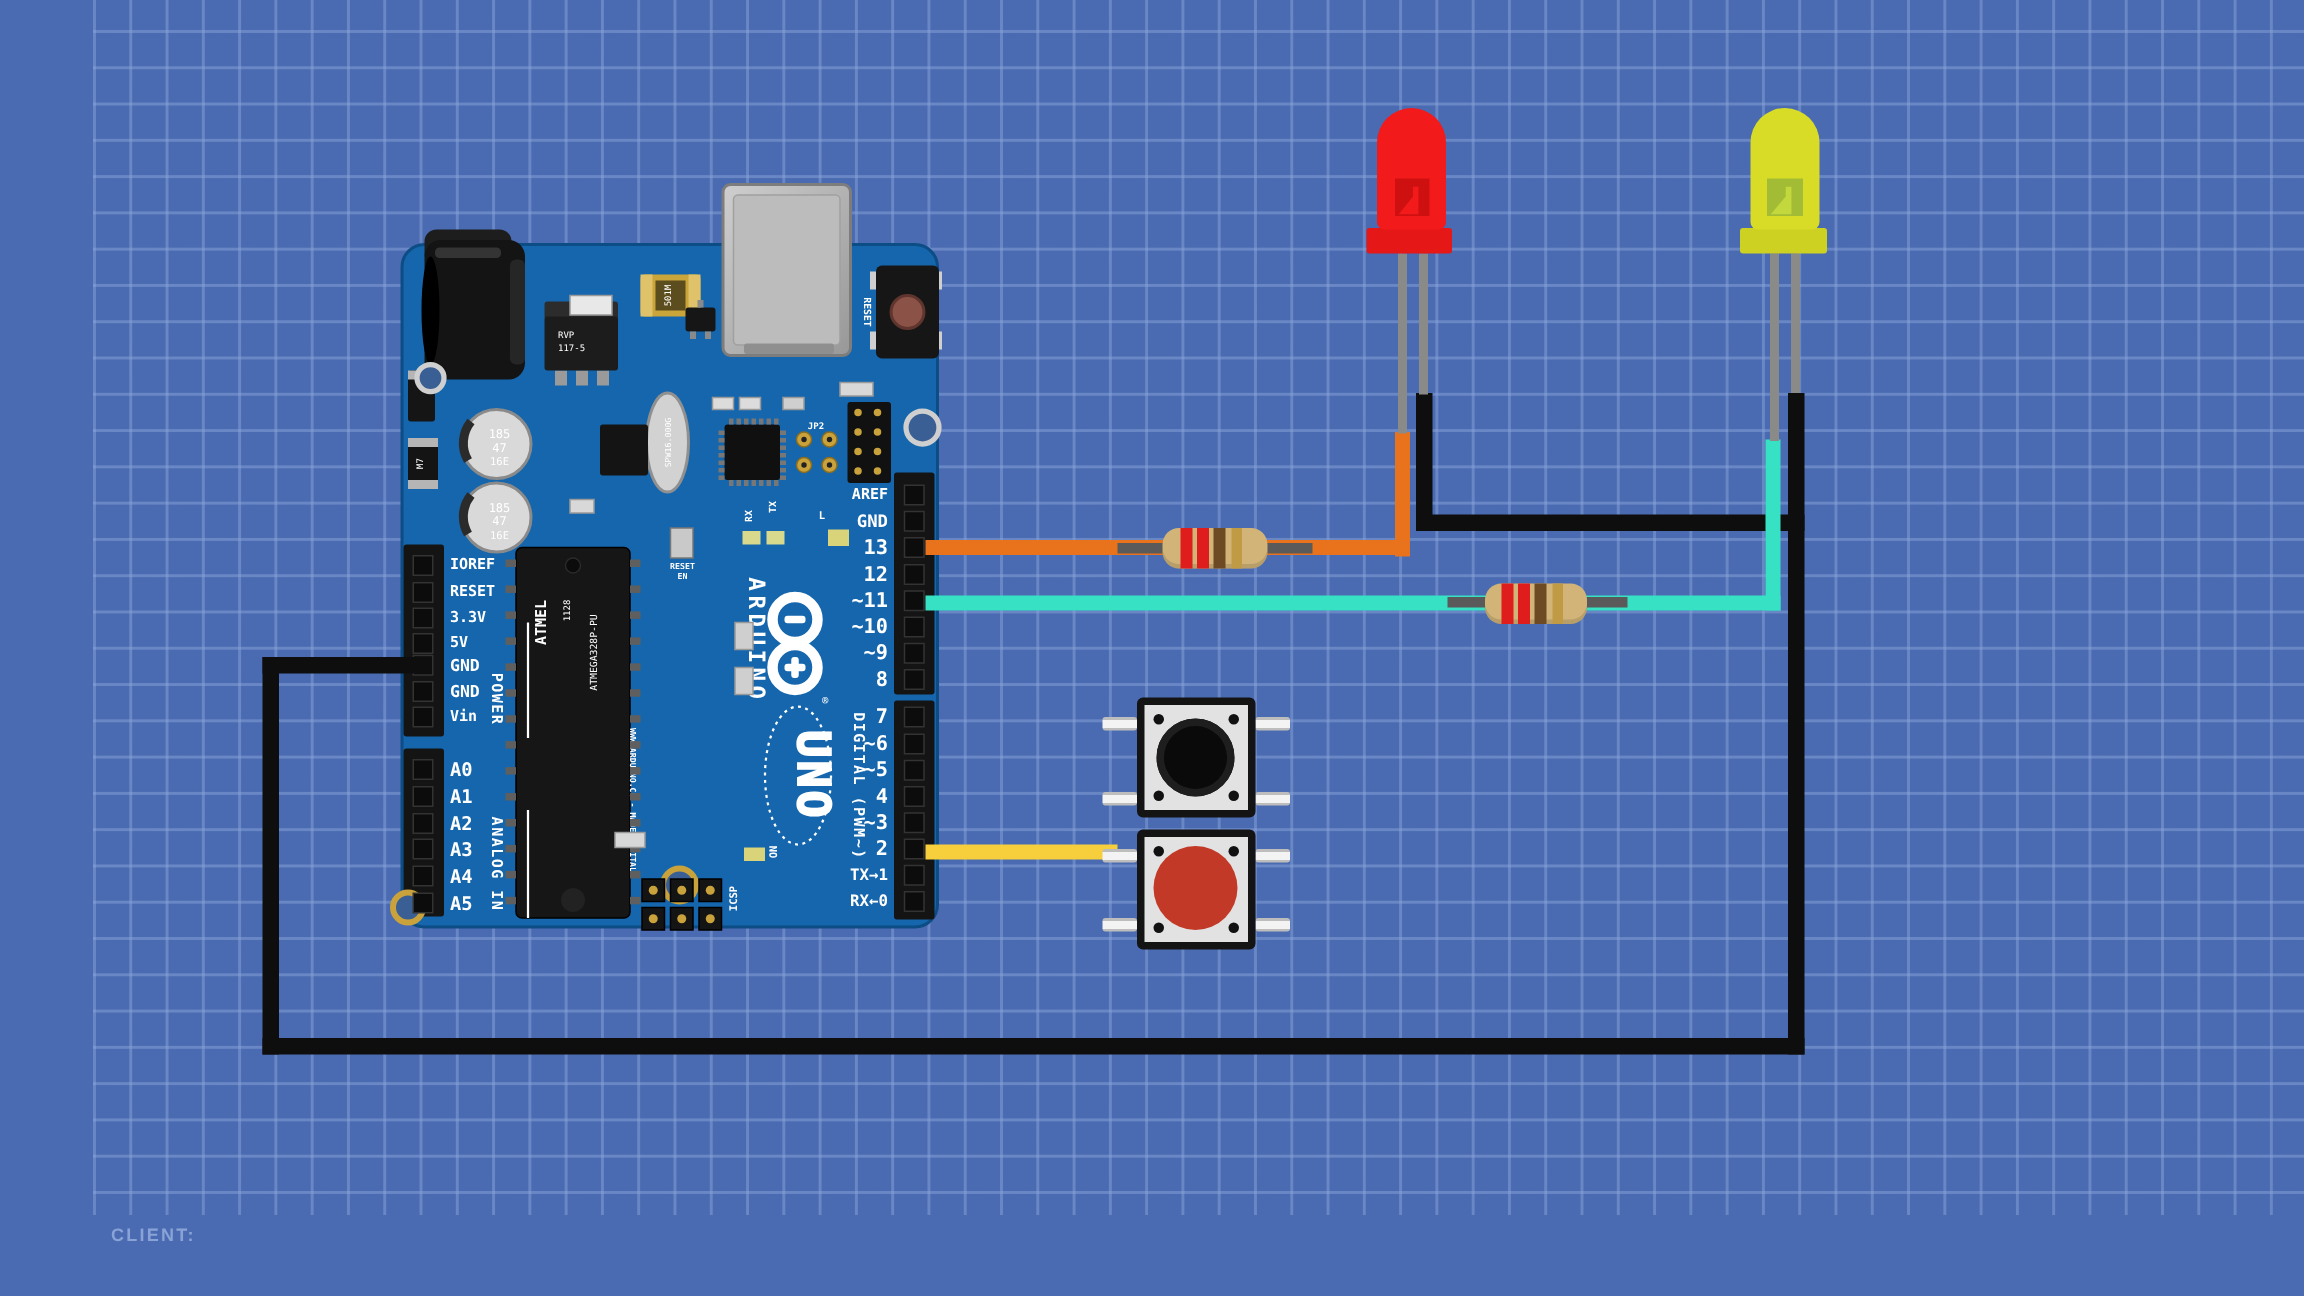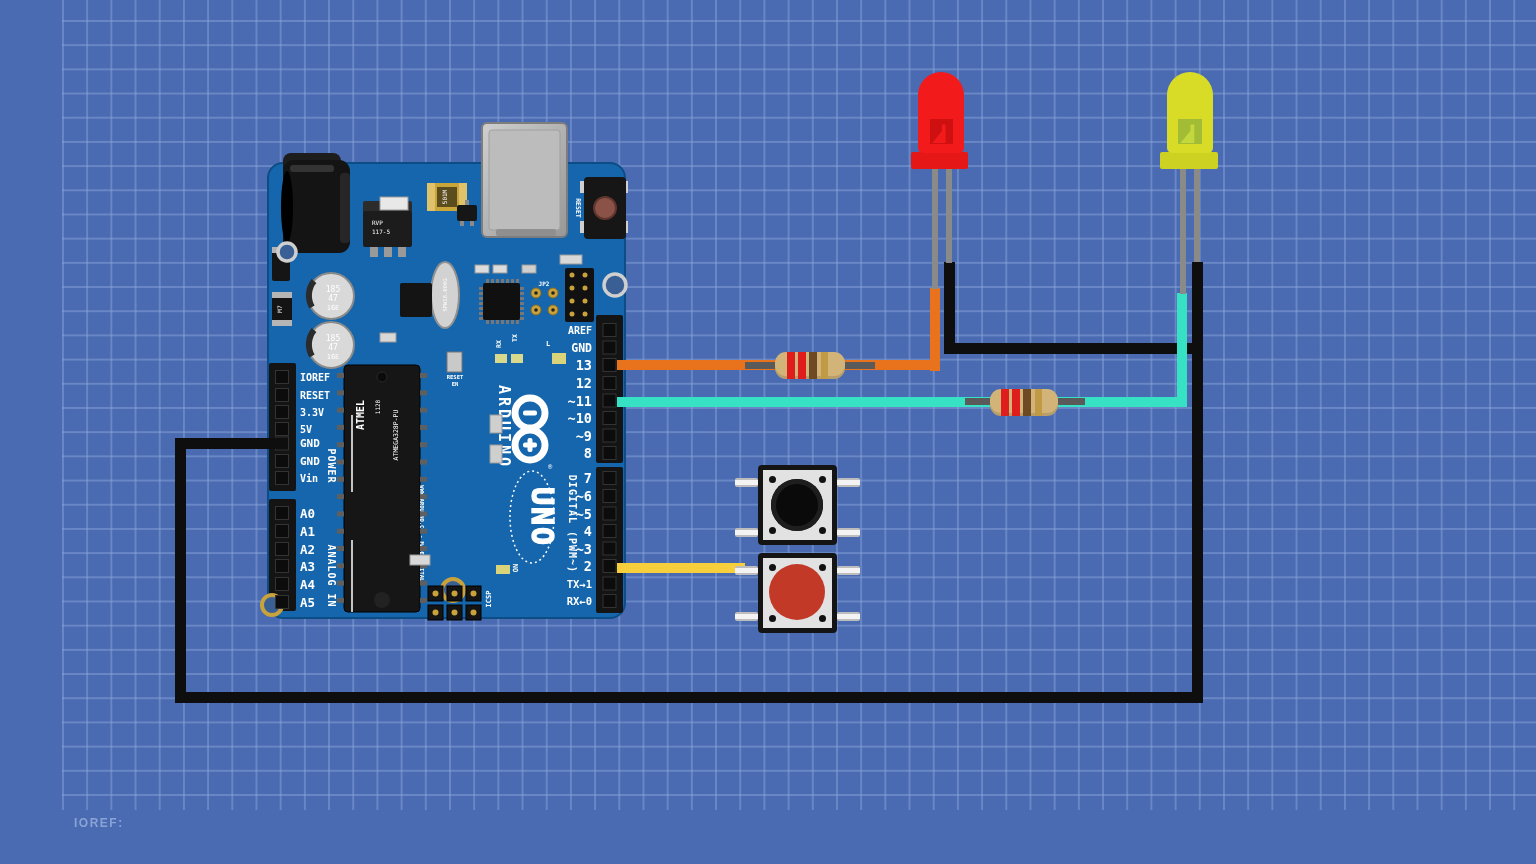--- a/index.html
+++ b/index.html
@@ -456,14 +456,14 @@
     <div class="pb-leg" style="left:837px;top:612px"></div>
     <div class="pb-body" style="left:758px;top:553px">
       <div class="pb-dot" style="left:6px;top:6px"></div>
       <div class="pb-dot" style="right:6px;top:6px"></div>
       <div class="pb-dot" style="left:6px;bottom:6px"></div>
       <div class="pb-dot" style="right:6px;bottom:6px"></div>
       <div class="pb-cap" style="left:6px;top:6px;width:56px;height:56px;background:#c23a27"></div>
     </div>
   </div>
 
-  <div class="client">IOREF:</div>
+  <div class="client">CLIENT:</div>
 </div>
 
 </body></html>

